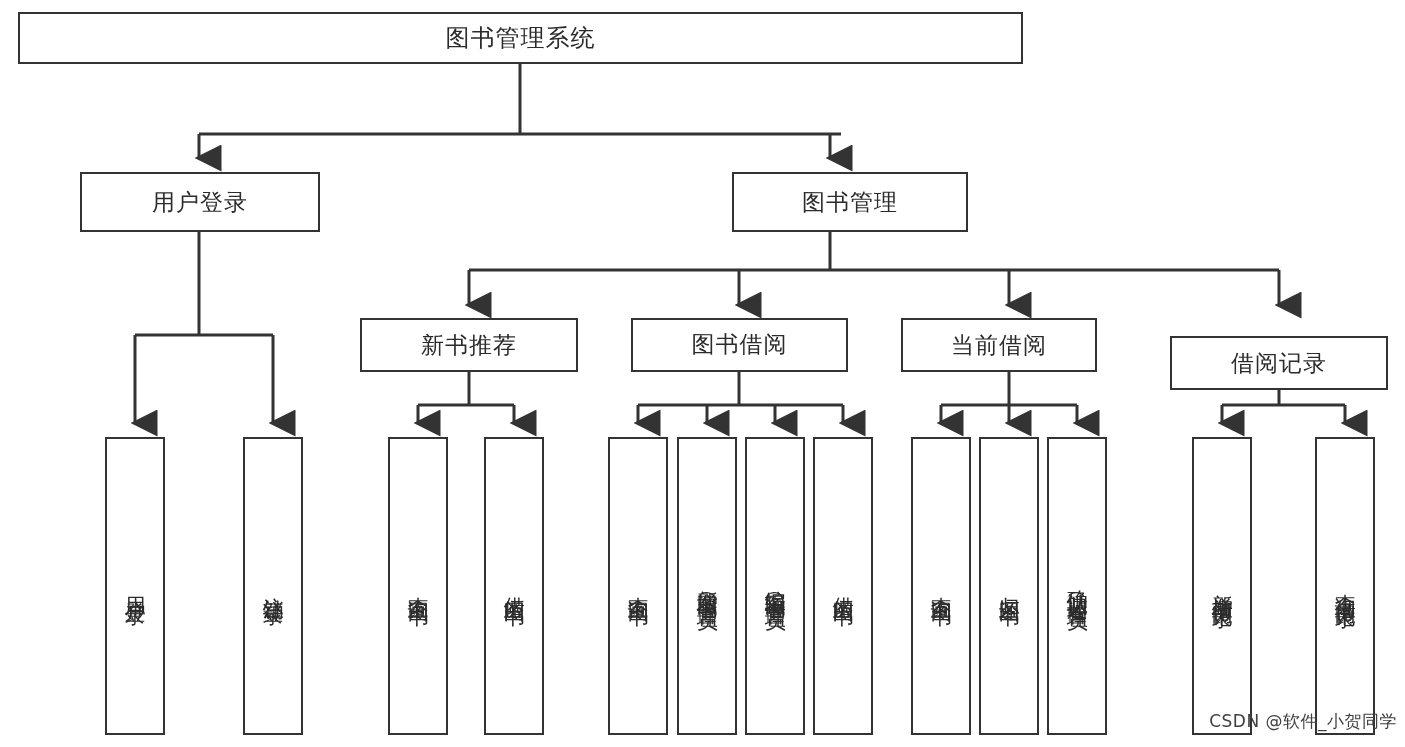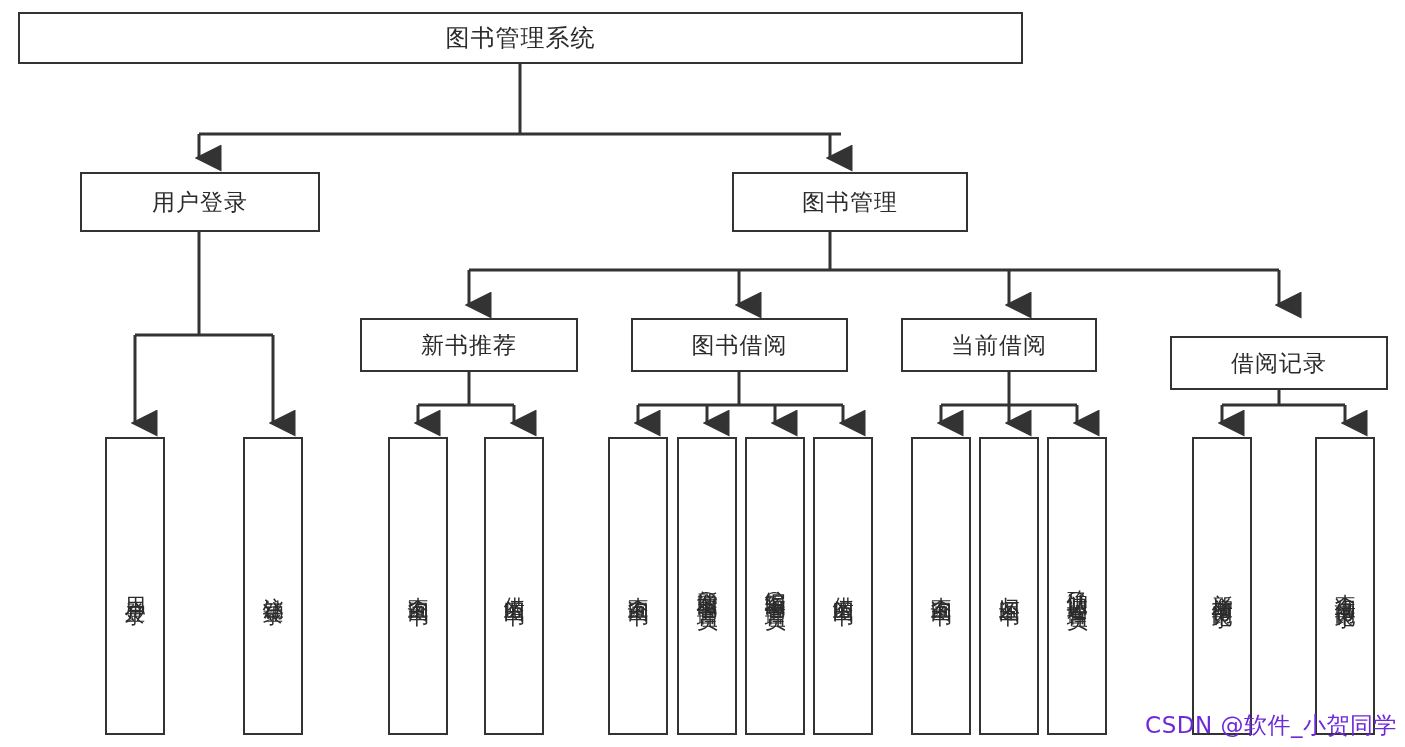--- a/index.html
+++ b/index.html
@@ -53,23 +53,23 @@
     text-orientation: upright;
     white-space: nowrap;
     letter-spacing: 3px;
   }
   #root-node {
     font-size: 24px;
   }
   #watermark {
     position: absolute;
     right: 8px;
-    bottom: 6px;
-    font-size: 23px;
-    color: #6d28d9;
+    bottom: 14px;
+    font-size: 17px;
+    color: #404040;
     letter-spacing: 0.5px;
     white-space: nowrap;
   }
 </style>
 </head>
 <body>
 
 <div id="canvas">
 
   <svg id="wires" viewBox="0 0 1405 747">
@@ -129,21 +129,21 @@
   <div class="node horiz" style="left:80px; top:172px; width:240px; height:60px;">
     <span class="label">用户登录</span>
   </div>
   <div class="node horiz" style="left:732px; top:172px; width:236px; height:60px;">
     <span class="label">图书管理</span>
   </div>
 
   <div class="node horiz" style="left:360px; top:318px; width:218px; height:54px;">
     <span class="label">新书推荐</span>
   </div>
-  <div class="node horiz" style="left:631px; top:318px; width:217px; height:54px;">
+  <div class="node horiz" style="left:631px; top:318px; width:217px; height:54px;font-family:Liberation Serif, serif;">
     <span class="label">图书借阅</span>
   </div>
   <div class="node horiz" style="left:901px; top:318px; width:196px; height:54px;">
     <span class="label">当前借阅</span>
   </div>
   <div class="node horiz" style="left:1170px; top:336px; width:218px; height:54px;">
     <span class="label">借阅记录</span>
   </div>
 
   <div class="node vert" style="left:105px; top:437px; width:60px; height:298px;">

